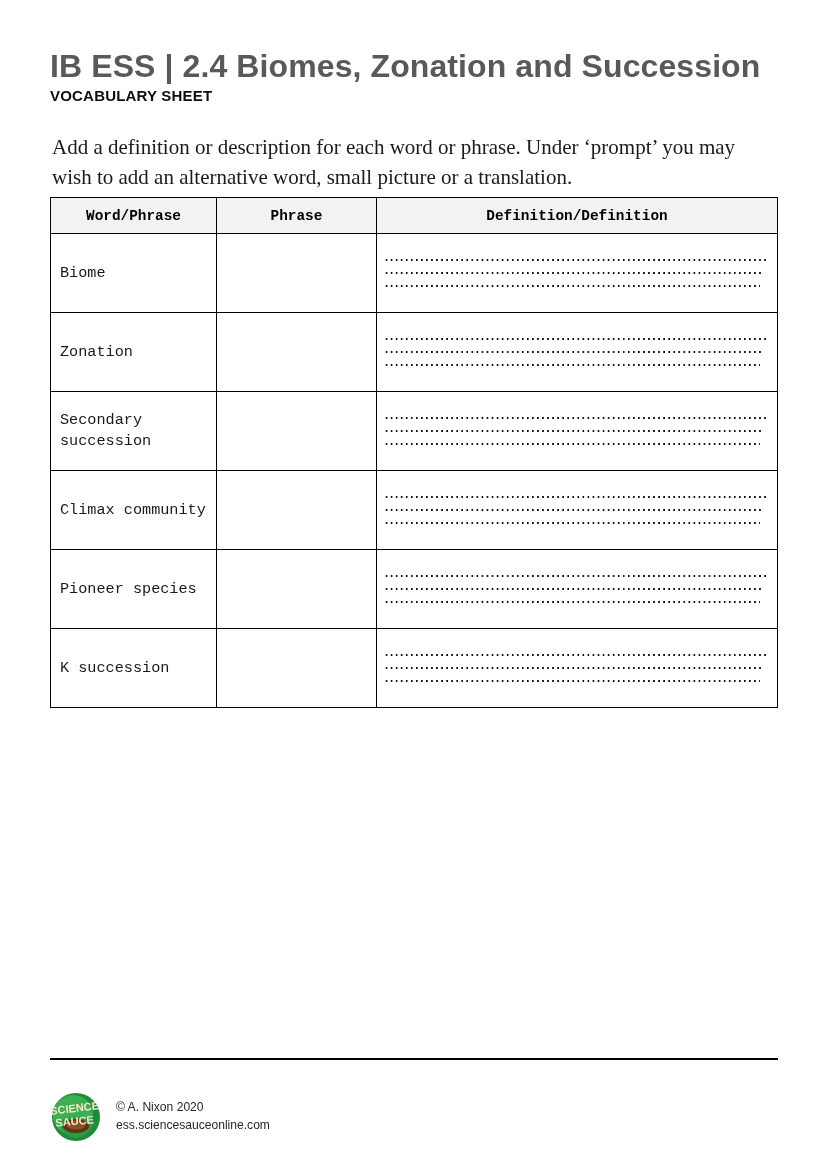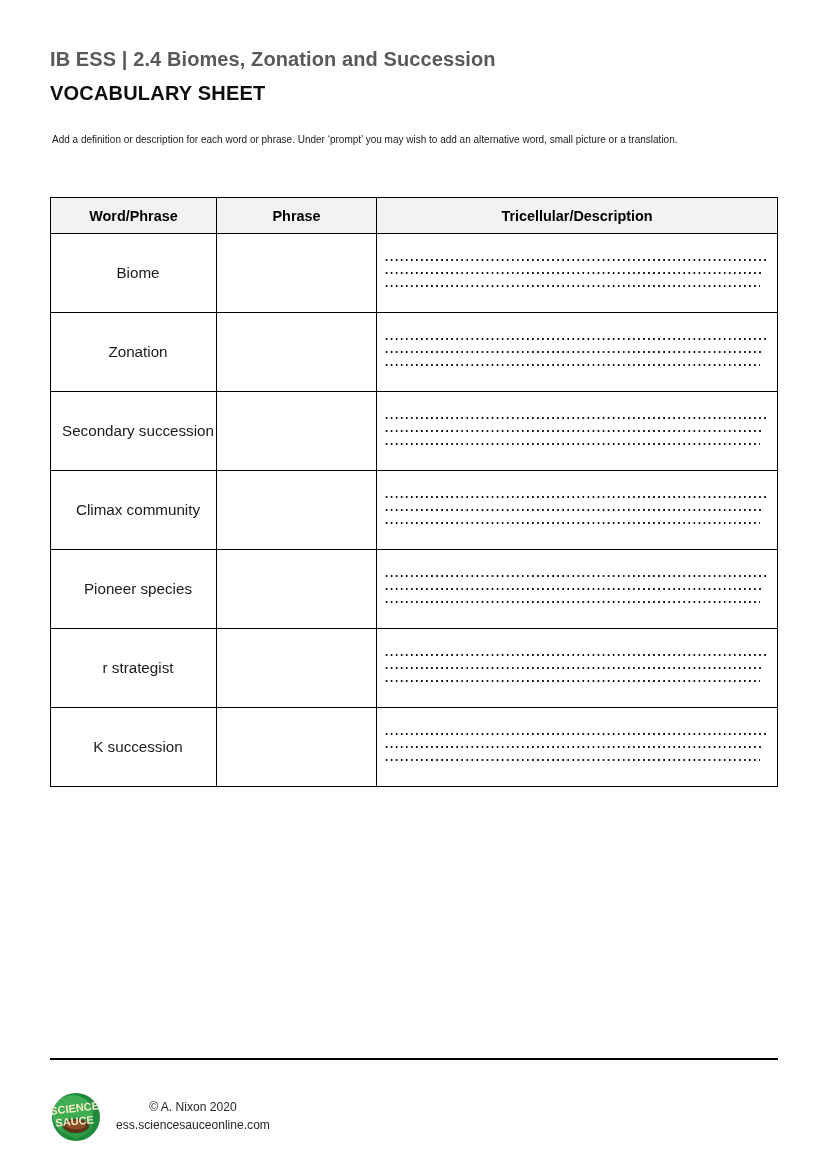--- a/index.html
+++ b/index.html
@@ -25,62 +25,63 @@
   }
 
   
   .header {
     position: absolute;
     left: 50px;
     top: 48px;
     width: 730px;
   }
   .title-line-1 {
-    font-size: 20px;
+    font-size: 32px;
     font-weight: bold;
     color: #595959;
     letter-spacing: 0.1px;
     line-height: 1.18;
     white-space: nowrap;
   }
   .title-line-2 {
-    font-size: 20px;
+    font-size: 15px;
     font-weight: bold;
     color: #0d0d0d;
     letter-spacing: 0.2px;
     line-height: 1.22;
-    margin-top: 9px;
+    margin-top: 1px;
   }
 
   
   .instructions {
     position: absolute;
     left: 52px;
     top: 133px;
     width: 716px;
-    font-size: 10px;
+    font-size: 21px;
     line-height: 1.42;
     color: #1a1a1a;
+    font-family: Liberation Serif, serif;
   }
 
   
   .vocab-table {
     position: absolute;
     left: 50px;
     top: 197px;
     width: 727px;
     border-collapse: collapse;
     table-layout: fixed;
+    font-family: Liberation Mono, monospace;
   }
   .vocab-table th,
   .vocab-table td {
     border: 1.4px solid #000000;
     padding: 0;
     vertical-align: middle;
-    text-align: center;
   }
   .vocab-table thead th {
     background: #f2f2f2;
     font-size: 14.4px;
     font-weight: bold;
     text-align: center;
     height: 35px;
     color: #000000;
   }
   .col-word   { width: 166px; }
@@ -138,21 +139,20 @@
   .logo {
     width: 52px;
     height: 52px;
     position: relative;
     flex: 0 0 auto;
   }
   .footer-text {
     font-size: 12.1px;
     line-height: 1.48;
     color: #262626;
-    text-align: center;
   }
   .footer-text div { white-space: nowrap; }
 </style>
 </head>
 <body>
 
 <div class="page">
 
   <div class="header">
     <div class="title-line-1">IB ESS | 2.4 Biomes, Zonation and Succession</div>
@@ -164,21 +164,21 @@
   <table class="vocab-table">
     <colgroup>
       <col class="col-word">
         <col class="col-prompt">
         <col class="col-def">
     </colgroup>
     <thead>
       <tr>
         <th>Word/Phrase</th>
         <th>Phrase</th>
-        <th>Tricellular/Description</th>
+        <th>Definition/Definition</th>
       </tr>
     </thead>
     <tbody>
       <tr>
         <td class="word-cell">Biome</td>
         <td class="prompt-cell"></td>
         <td class="def-cell">
           <div class="dots-wrap">
             <div class="dot-line len-a"></div>
             <div class="dot-line len-b"></div>
@@ -214,31 +214,20 @@
         <td class="def-cell">
           <div class="dots-wrap">
             <div class="dot-line len-a"></div>
             <div class="dot-line len-b"></div>
             <div class="dot-line len-c"></div>
           </div>
         </td>
       </tr>
       <tr>
         <td class="word-cell">Pioneer species</td>
-        <td class="prompt-cell"></td>
-        <td class="def-cell">
-          <div class="dots-wrap">
-            <div class="dot-line len-a"></div>
-            <div class="dot-line len-b"></div>
-            <div class="dot-line len-c"></div>
-          </div>
-        </td>
-      </tr>
-      <tr>
-        <td class="word-cell">r strategist</td>
         <td class="prompt-cell"></td>
         <td class="def-cell">
           <div class="dots-wrap">
             <div class="dot-line len-a"></div>
             <div class="dot-line len-b"></div>
             <div class="dot-line len-c"></div>
           </div>
         </td>
       </tr>
       <tr>

